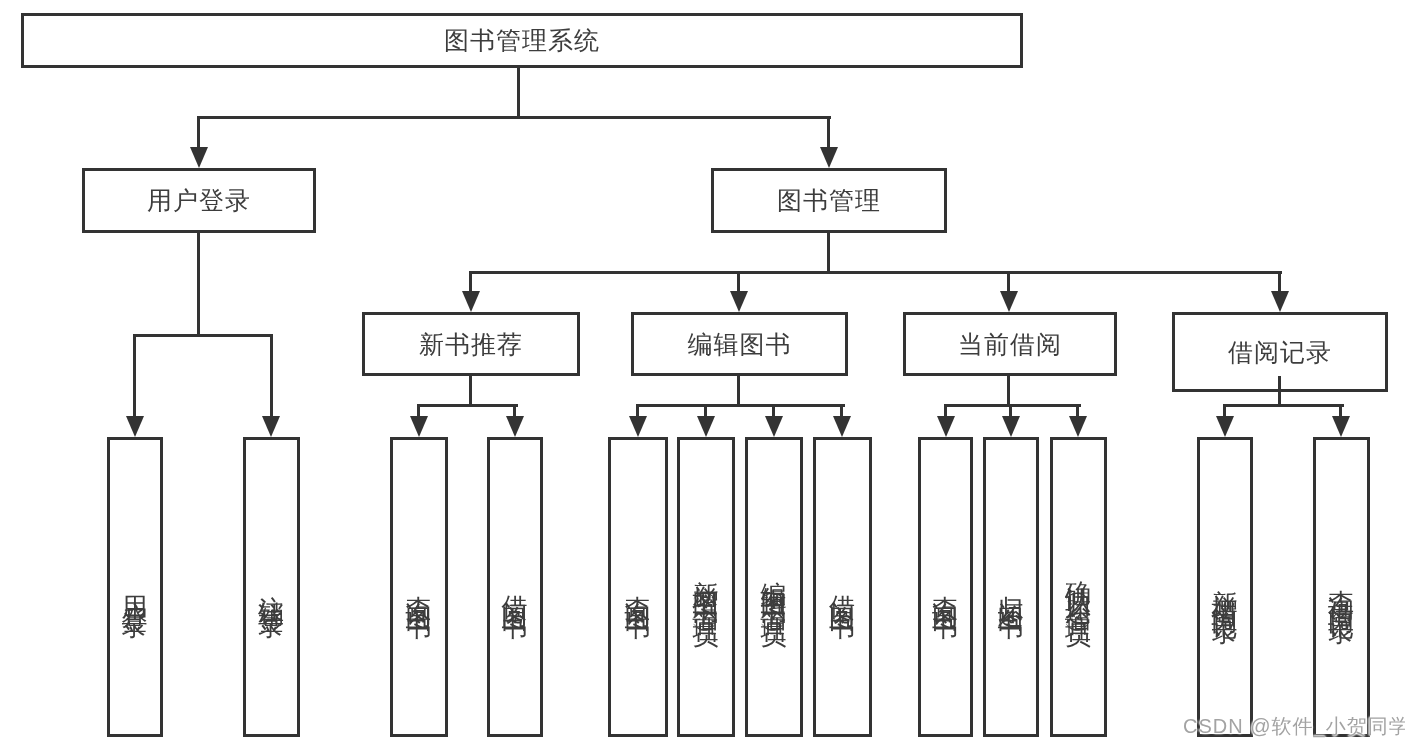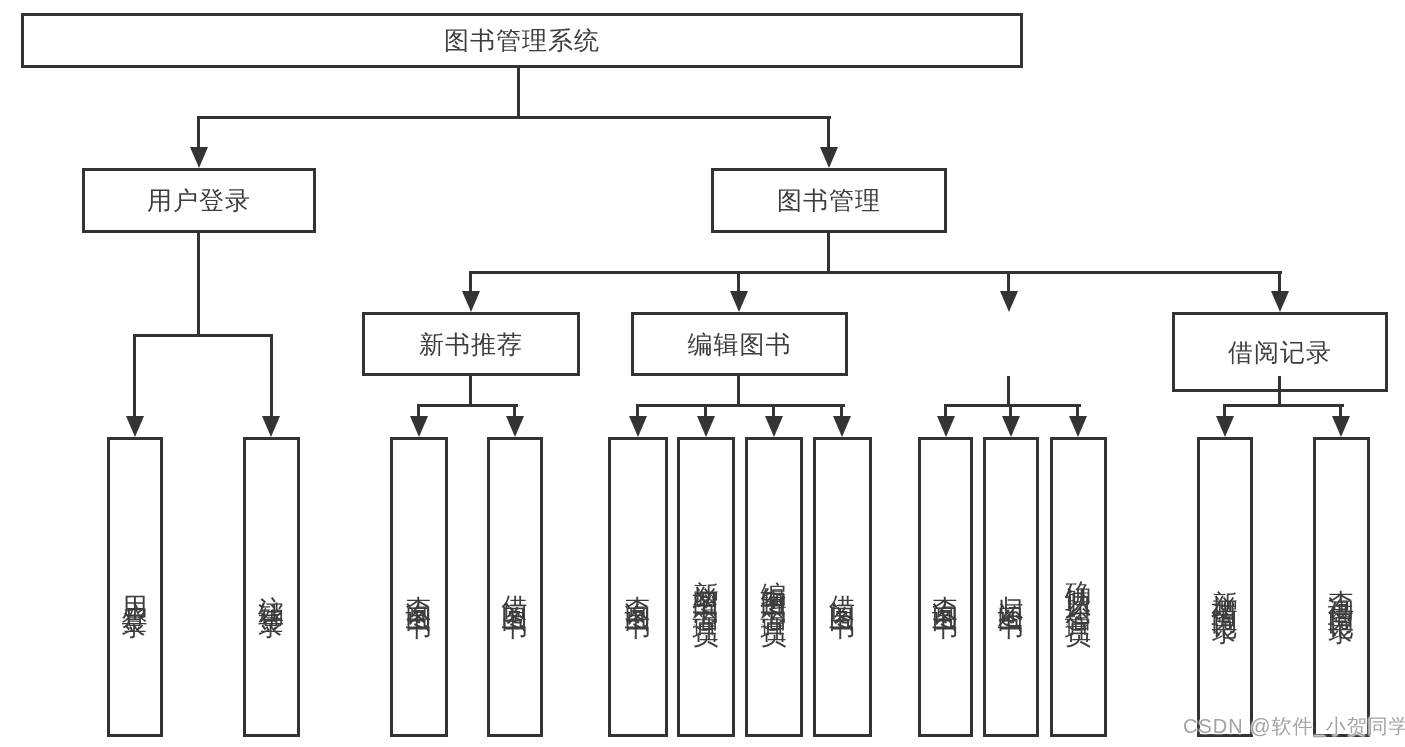--- a/index.html
+++ b/index.html
@@ -71,20 +71,23 @@
   <div class="ar" style="left:462px;top:291px"></div>
   <div class="ar" style="left:730px;top:291px"></div>
   <div class="ar" style="left:1000px;top:291px"></div>
   <div class="ar" style="left:1271px;top:291px"></div>
 
   <div class="node" style="left:362px;top:312px;width:218px;height:64px">
     <span>新书推荐</span>
   </div>
   <div class="node" style="left:631px;top:312px;width:217px;height:64px">
     <span>编辑图书</span>
+  </div>
+  <div class="node" style="left:903px;top:312px;width:214px;height:64px">
+    <span>当前借阅</span>
   </div>
   <div class="node" style="left:1172px;top:312px;width:216px;height:80px">
     <span>借阅记录</span>
   </div>
 
   <div class="ln" style="left:469px;top:376px;width:3px;height:30px"></div>
   <div class="ln" style="left:417px;top:404px;width:101px;height:3px"></div>
   <div class="ln" style="left:417px;top:404px;width:3px;height:14px"></div>
   <div class="ln" style="left:513px;top:404px;width:3px;height:14px"></div>
   <div class="ar" style="left:410px;top:416px"></div>

